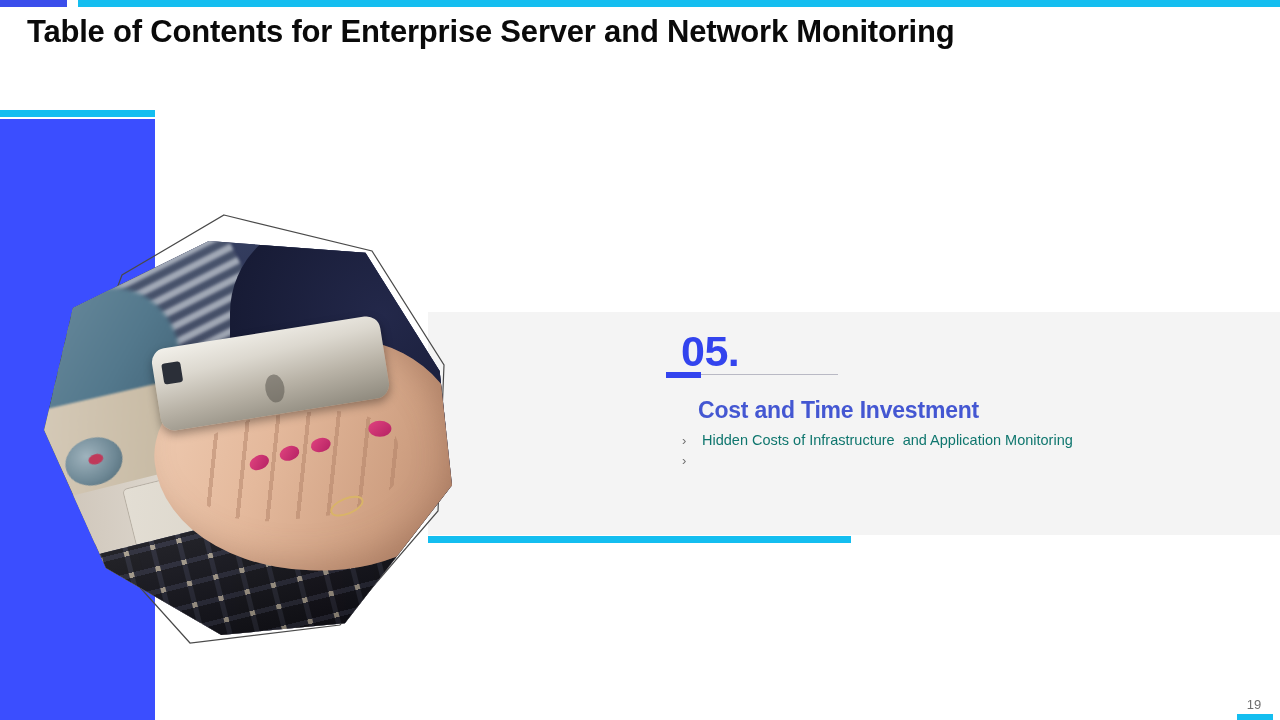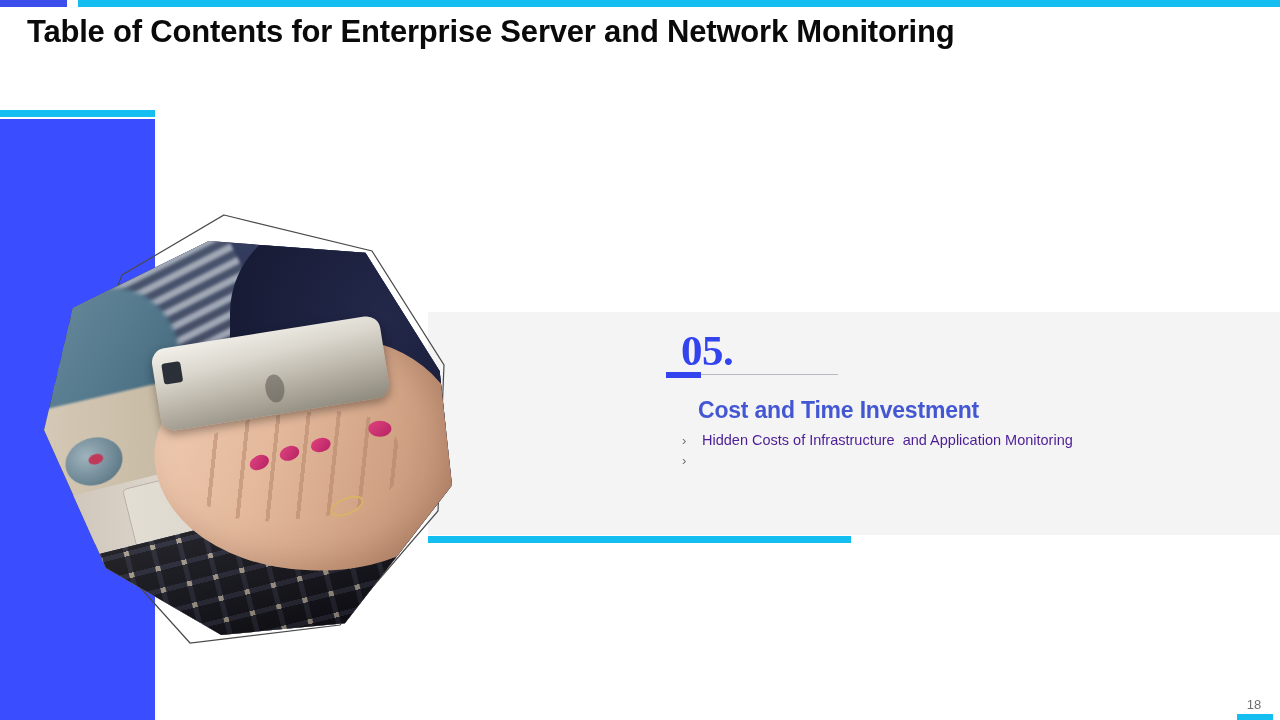--- a/index.html
+++ b/index.html
@@ -322,21 +322,20 @@
   
   .num-text {
     position: absolute;
     left: 681px;
     top: 327px;
     font-size: 43px;
     font-weight: bold;
     color: #3344ee;
     letter-spacing: -0.5px;
     line-height: 48px;
-    font-family: Liberation Serif, serif;
   }
   .num-rule-thick {
     position: absolute;
     left: 666px;
     top: 372px;
     width: 35px;
     height: 6px;
     background: #3344ee;
   }
   .num-rule-thin {
@@ -373,21 +372,21 @@
     margin-bottom: 1px;
   }
   .bullet-chevron {
     width: 20px;
     flex: 0 0 20px;
     font-size: 13px;
     color: #6e6e6e;
   }
   .bullet-text {
     font-size: 14.5px;
-    color: #4c1d95;
+    color: #0f766e;
     white-space: pre;
   }
 
   
   .page-num {
     position: absolute;
     left: 1237px;
     top: 697px;
     width: 34px;
     text-align: center;
@@ -456,16 +455,16 @@
   <div class="bullet-list">
     <div class="bullet-row">
       <span class="bullet-chevron">›</span>
       <span class="bullet-text">Hidden Costs of Infrastructure  and Application Monitoring</span>
     </div>
     <div class="bullet-row">
       <span class="bullet-chevron">›</span>
     </div>
   </div>
 
-  <div class="page-num">18</div>
+  <div class="page-num">19</div>
   <div class="page-num-bar"></div>
 
 </div>
 
 </body></html>

